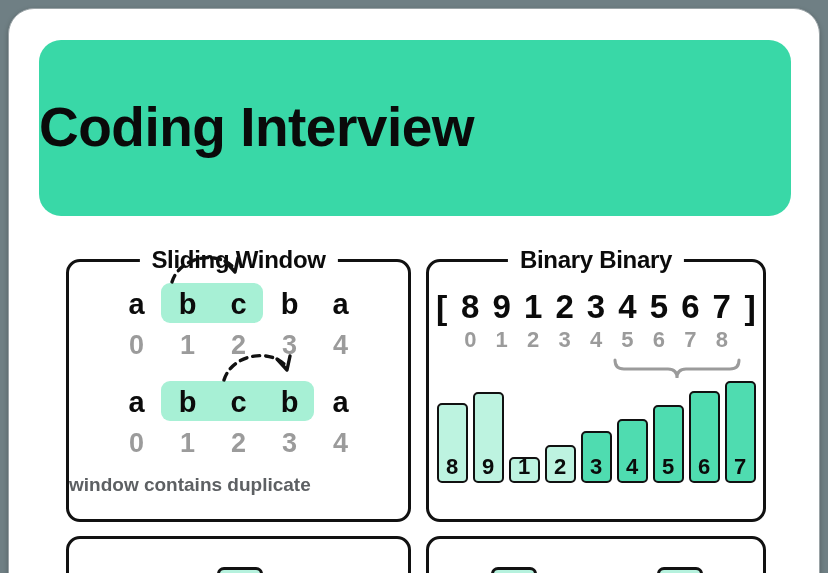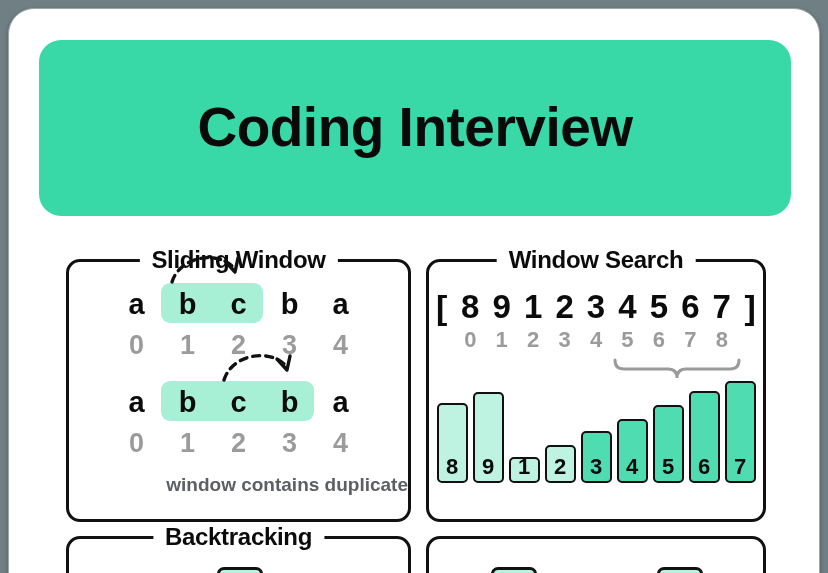--- a/index.html
+++ b/index.html
@@ -37,21 +37,21 @@
   .banner {
     position: absolute;
     left: 30px;
     top: 31px;
     width: 752px;
     height: 176px;
     background: #39d8a7;
     border-radius: 22px;
     display: flex;
     align-items: center;
-    justify-content: center;
+    justify-content: flex-start;
   }
   .banner-title {
     color: #0a0a0a;
     font-size: 55px;
     font-weight: bold;
     line-height: 1.05;
     text-align: center;
     letter-spacing: -0.5px;
   }
 
@@ -105,21 +105,21 @@
     position: absolute;
     background: #a7f0d5;
     border-radius: 9px;
     z-index: 0;
   }
   .sw-chars { position: relative; z-index: 1; }
 
   .sw-caption {
     position: absolute;
     left: 0; right: 0;
-    text-align: right;
+    text-align: left;
     font-size: 19px;
     font-weight: bold;
     color: #5d6063;
   }
 
   .arrow-svg { position: absolute; z-index: 2; pointer-events: none; }
 
   
   .bs-arr {
     position: absolute;
@@ -247,21 +247,21 @@
           <div class="sw-cell idx">2</div>
           <div class="sw-cell idx">3</div>
           <div class="sw-cell idx">4</div>
         </div>
       </div>
 
       <div class="sw-caption" style="top:212px;">window contains duplicate</div>
     </div>
 
     <div class="panel" id="panel-binary">
-      <div class="legend">Window Search</div>
+      <div class="legend">Binary Binary</div>
 
       <div class="bs-arr">
         <div class="bs-bracket">[</div>
         <div class="bs-col">
           <div class="bs-val">8</div>
           <div class="bs-idx">0</div>
         </div>
         <div class="bs-col">
           <div class="bs-val">9</div>
           <div class="bs-idx">1</div>
@@ -329,21 +329,20 @@
           <span class="bar-label">6</span>
           </div>
         <div class="bar" style="height:102px; background:#4fdcb0;">
           <span class="bar-label">7</span>
           </div>
       </div>
 
     </div>
 
     <div class="panel" id="panel-back">
-      <div class="legend">Backtracking</div>
       <div class="node-box" style="left:148px; top:28px;"></div>
     </div>
 
     <div class="panel" id="panel-dfs">
       <div class="node-box" style="left:62px;  top:28px;"></div>
       <div class="node-box" style="left:228px; top:28px;"></div>
     </div>
 
   </div>
 </div>

